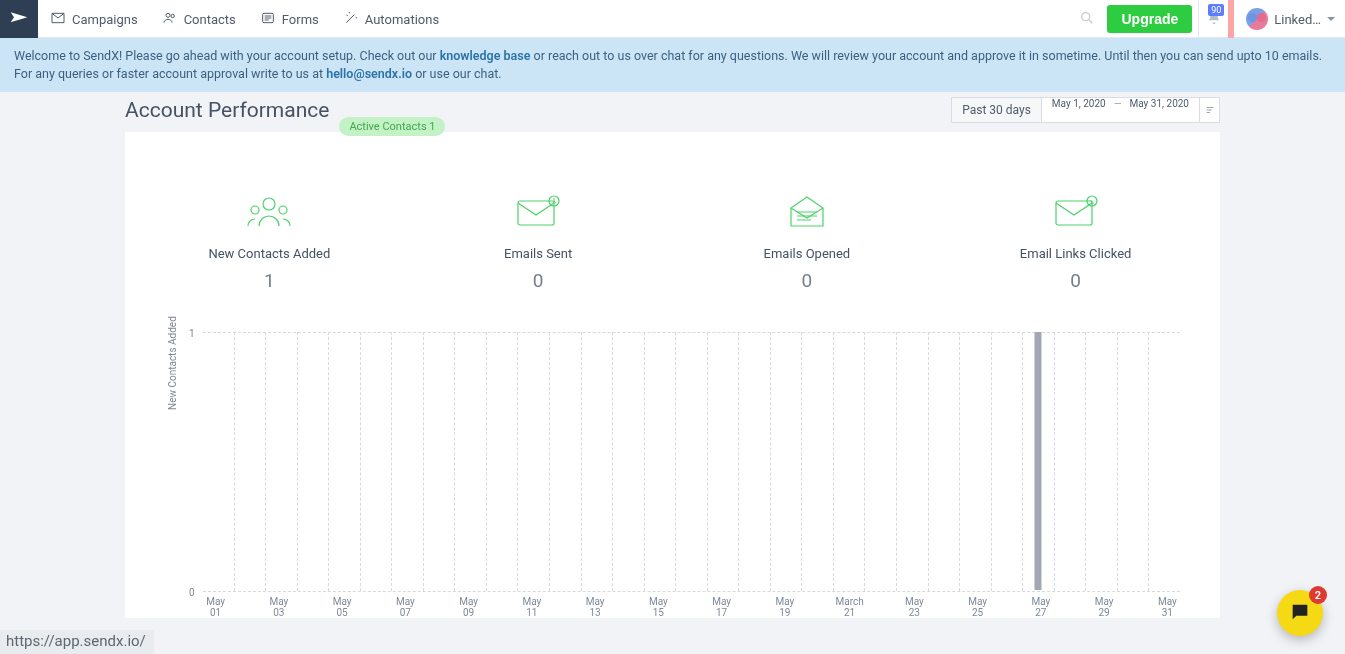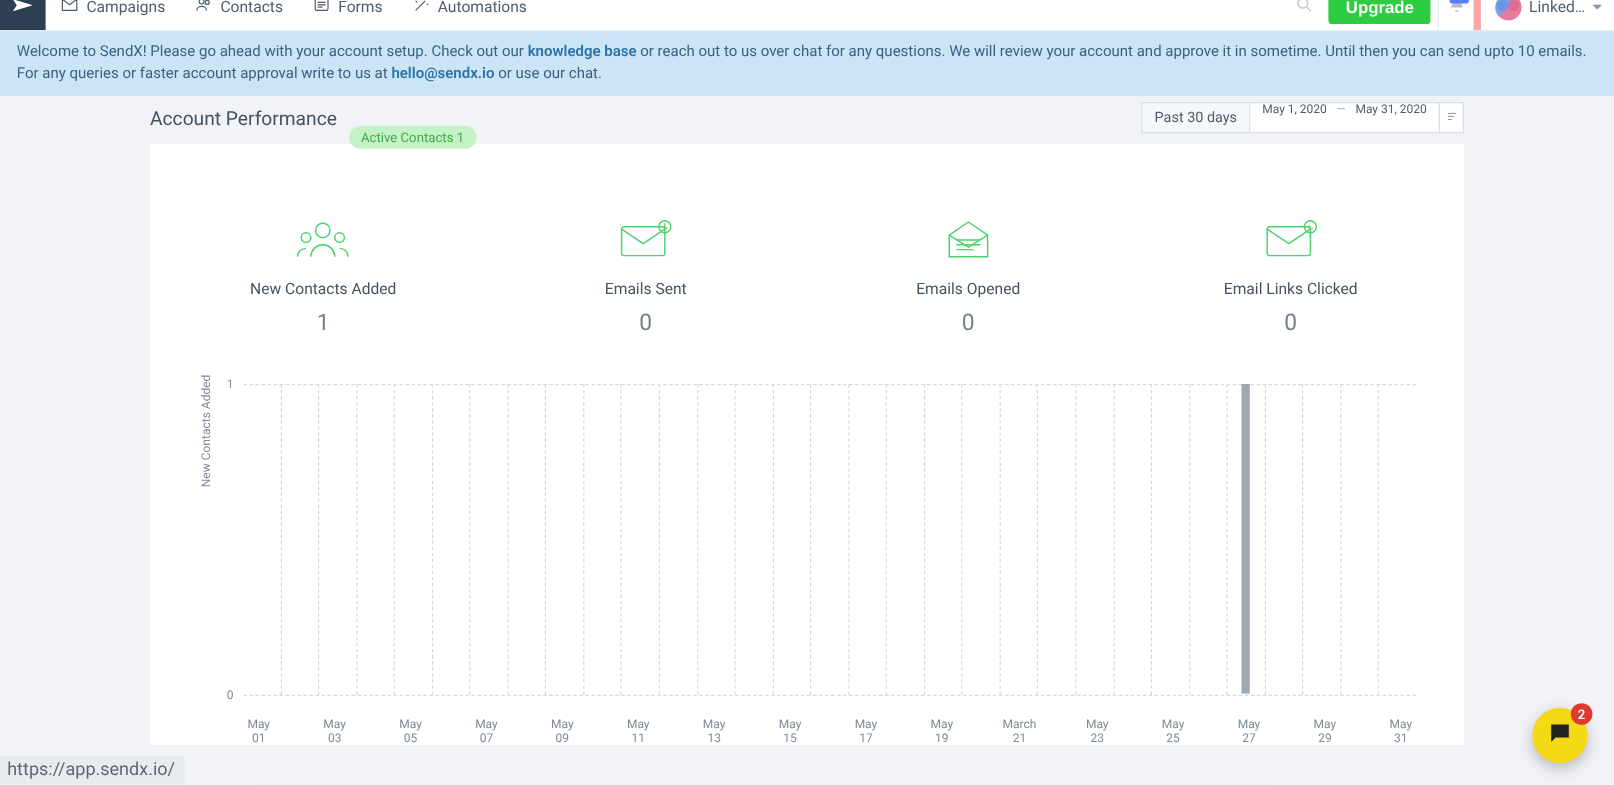--- a/index.html
+++ b/index.html
@@ -8,24 +8,24 @@
     background: #f1f3f7;
     color: #445263;
     font-size: 13px;
     width: 1345px;
     height: 654px;
     overflow: hidden;
     position: relative;
   }
   
   .topnav {
-    height: 26px;
+    height: 38px;
     background: #fff;
     display: flex;
-    align-items: flex-end;
+    align-items: flex-start;
     border-bottom: 1px solid #e5e8ec;
   }
   .logo-box {
     width: 38px; height: 38px;
     background: #2e3e53;
     display: flex; align-items: center; justify-content: center;
   }
   .logo-box svg { fill: #fff; }
   .nav-items { display: flex; align-items: center; }
   .nav-item {
@@ -87,21 +87,21 @@
   }
   .banner .link { color: #2b73a8; cursor:pointer; }
   .banner .bold { font-weight: 600; }
 
   
   .page-header {
     display:flex; align-items:center;
     padding: 8px 125px 6px 125px;
     height: 34px;
   }
-  .page-title { font-size:16px; color:#445263; }
+  .page-title { font-size:21px; color:#445263; }
   .pill {
     margin-left:10px;
     background:#c3f2c7;
     color:#43a84b;
     font-size:11px;
     padding:3px 10px;
     border-radius:10px;
     margin-top:32px;
   }
   .date-controls { margin-left:auto; display:flex; align-items:center;}
@@ -171,21 +171,21 @@
   .ytick.top{top:1px;}
   .ytick.bot{top:260px;}
   .grid-cols{position:absolute;left:0;right:0;top:0;bottom:0;display:flex;}
   .grid-col{flex:1;border-left:1px dashed #d5dae1;position:relative;}
   .grid-col:first-child{border-left:none;}
   .bar {
     width:7px; background:#a1a7b3;
     position:absolute; bottom:1px; left:50%;
     transform:translateX(-50%);
   }
-  .xticks{display:flex; margin-top:19px;gap:38px;}
+  .xticks{display:flex; margin-top:4px;gap:38px;}
   .xtick{flex:2;text-align:center;font-size:10px;color:#7f8996;}
 
   
   .status-bar{
     position:absolute; left:0; bottom:0;
     background:#e9ecef; color:#5d6773;
     font-size:15px; padding:2px 8px 4px 6px;
     border-top-right-radius:3px;
   }
 

